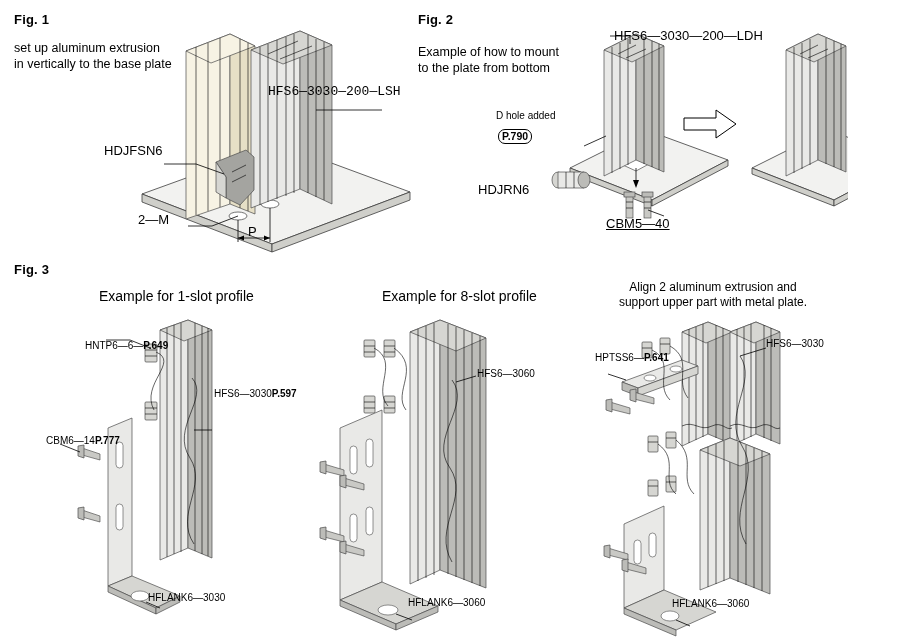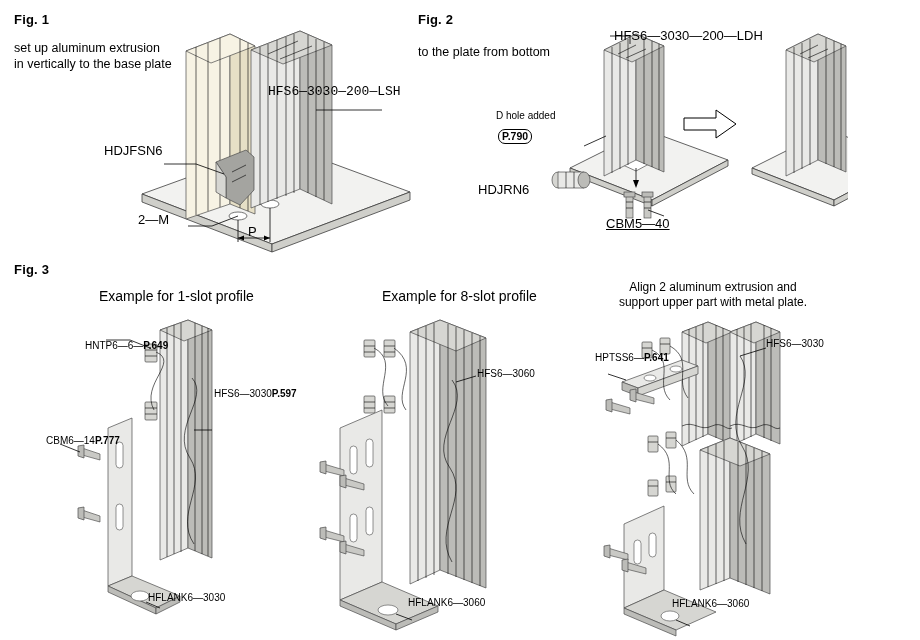--- a/index.html
+++ b/index.html
@@ -146,20 +146,21 @@
   </div>
 
   <div class="abs callout" style="left:268px; top:84px;font-family:Liberation Mono, monospace;">HFS6—3030—200—LSH</div>
   <div class="abs callout" style="left:104px; top:143px;">HDJFSN6</div>
   <div class="abs callout" style="left:138px; top:212px;text-align:right;">2—M</div>
   <div class="abs callout" style="left:248px; top:224px;">P</div>
 
   <div class="abs fig-label" style="left:418px; top:12px;">Fig. 2</div>
 
   <div class="abs desc" style="left:418px; top:44px; width:180px;">
+    <div>Example of how to mount</div>
     <div>to the plate from bottom</div>
   </div>
 
   <div class="abs" style="left:560px; top:20px;">
     <svg width="200" height="220" viewBox="0 0 200 220">
 
       <g>
         <polygon class="plate-top" points="10,148 86,110 168,140 92,180"></polygon>
         <polygon class="plate-side" points="10,148 10,154 92,186 92,180"></polygon>
         <polygon class="plate-side" points="92,180 92,186 168,146 168,140"></polygon>

